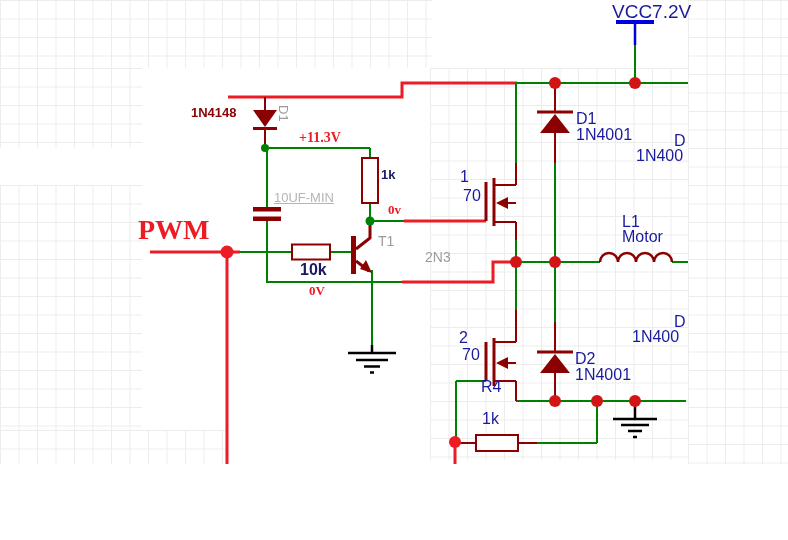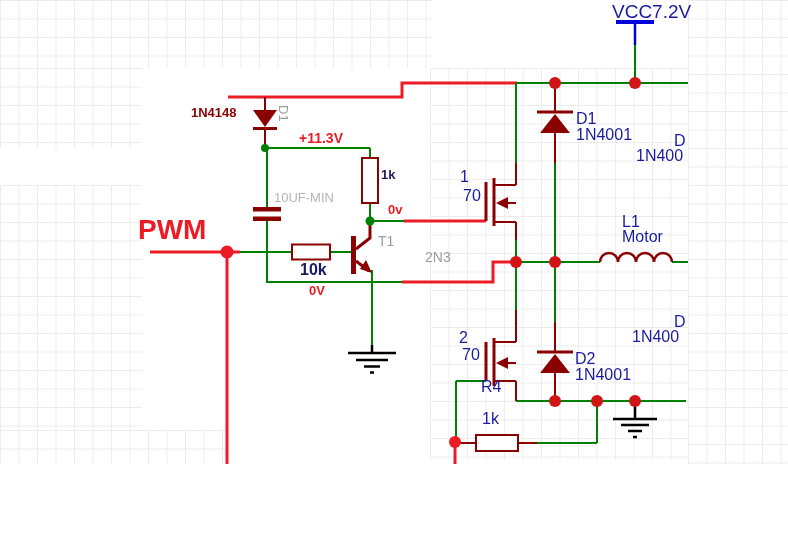--- a/index.html
+++ b/index.html
@@ -5,23 +5,23 @@
   html,body{margin:0;padding:0;background:#fff;}
   #canvas{position:relative;width:788px;height:464px;background:#ffffff;overflow:hidden;
           font-family:"Liberation Sans", sans-serif;}
   .grid{position:absolute;
         background-image:linear-gradient(#ececec 1px, transparent 1px),
                          linear-gradient(90deg,#ececec 1px, transparent 1px);
         background-size:18.5px 18.5px;}
   .lbl{position:absolute;white-space:nowrap;line-height:1.05;}
   .navy{color:#1a1a9e;font-size:16px;}
   .maroon{color:#8b0000;font-weight:bold;font-size:13px;}
-  .redtxt{color:#ed1c24;font-weight:bold;}
+  .redtxt{color:#ed1c24;font-weight:bold;font-family:Liberation Serif, serif;}
   .gray{color:#9b9b9b;}
-  .ltgray{color:#b5b5b5;}
+  .ltgray{color:#b5b5b5;text-decoration:underline;}
   .blk{color:#1a1a5e;font-weight:bold;}
   .vert{transform:rotate(90deg);transform-origin:left top;}
   svg{position:absolute;left:0;top:0;}
 </style>
 </head>
 <body>
 
 <div id="canvas">
 
   <div class="grid" style="left:0;top:0;width:432px;height:68px;"></div>

